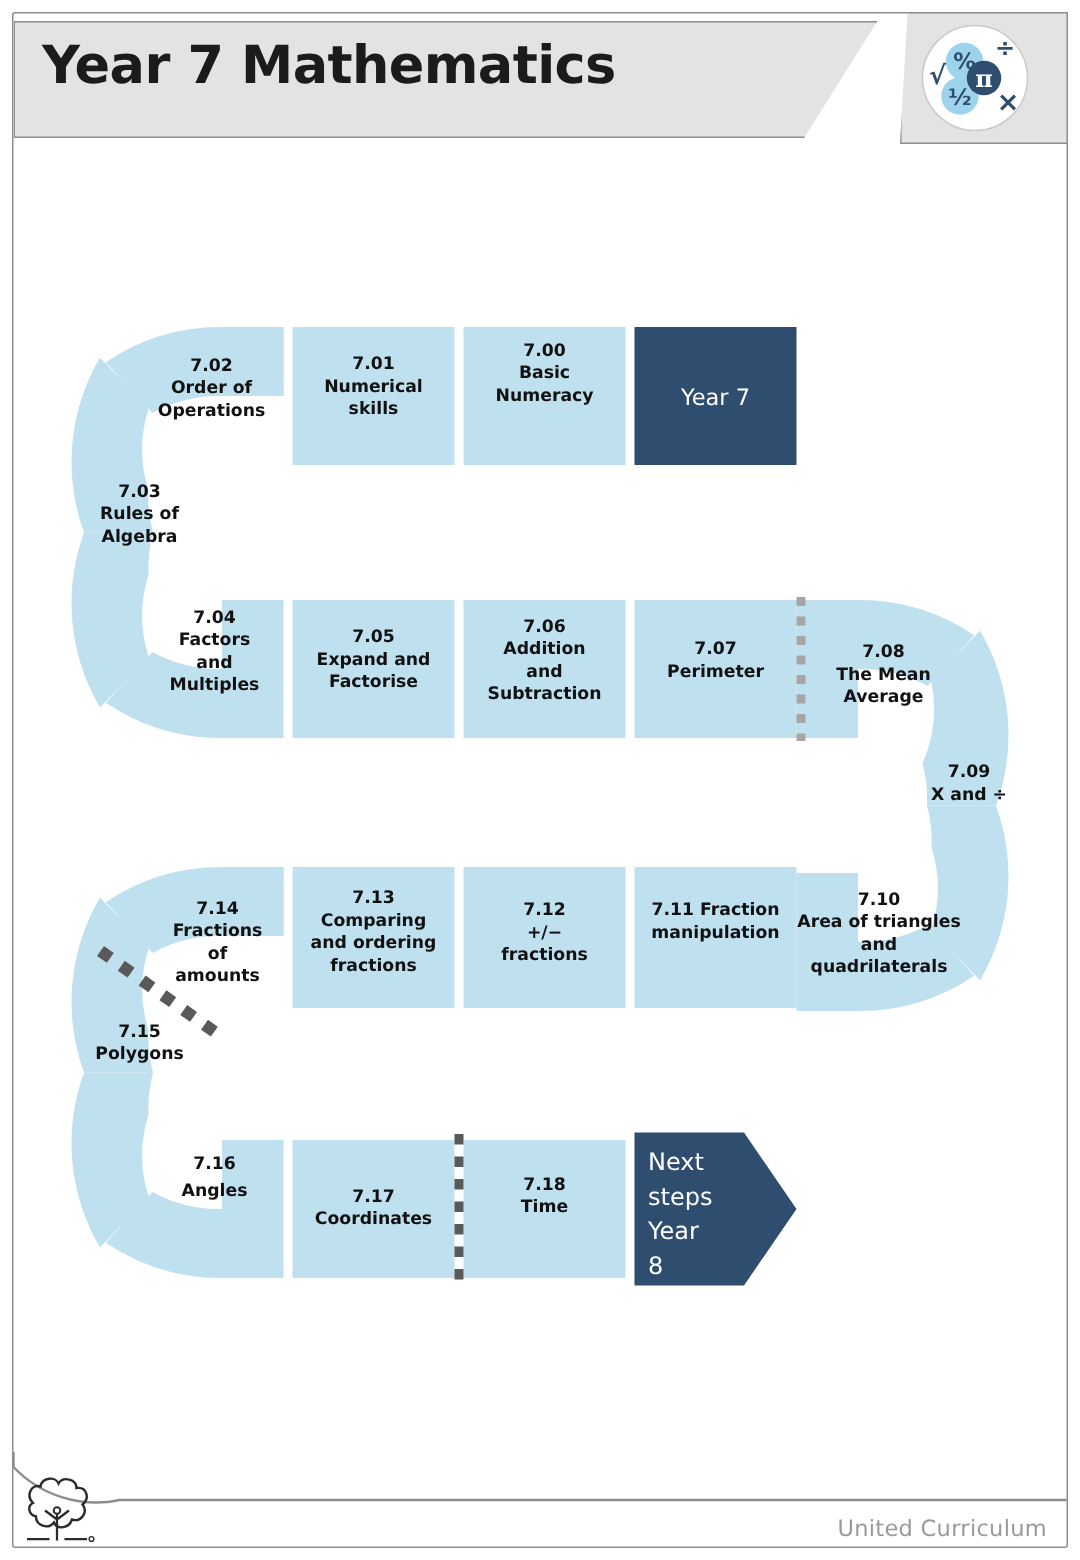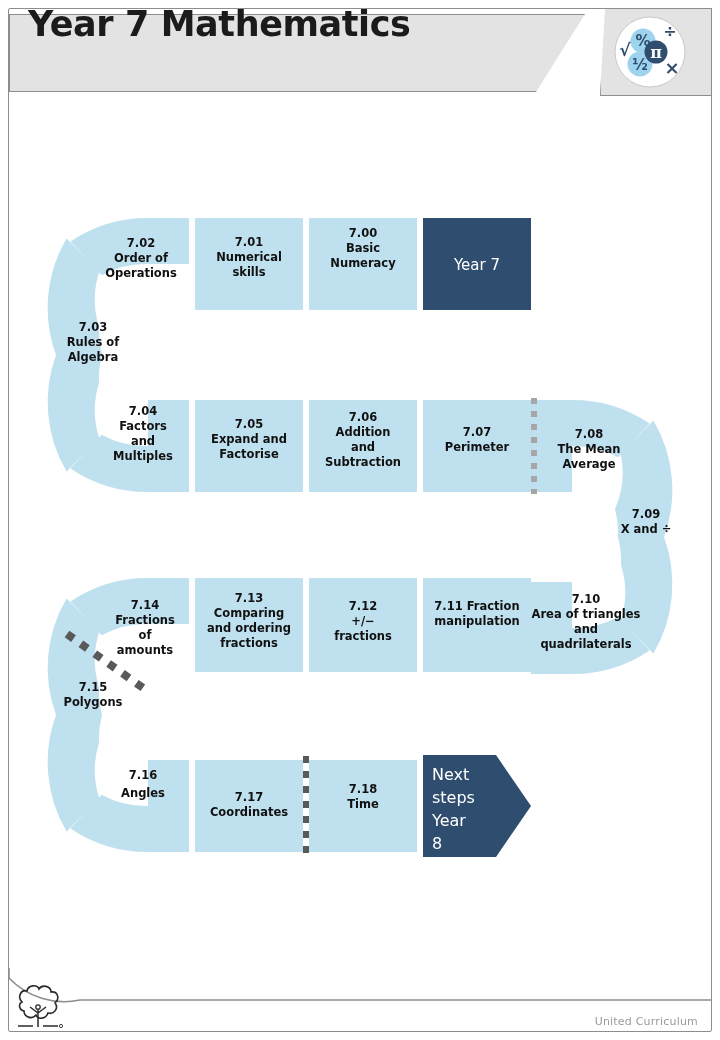--- a/index.html
+++ b/index.html
@@ -31,21 +31,21 @@
     position: absolute;
     left: 9px; top: 14px;
     width: 576px; height: 78px;
     background: #e3e3e3;
     border: 1px solid #8d8d8d;
     clip-path: polygon(0 0, 100% 0, 91.5% 100%, 0 100%);
     z-index: 2;
   }
   .header-title {
     position: absolute;
-    left: 28px; top: 4px;
+    left: 28px; top: 24px;
     width: 520px;
     font-size: 35px;
     font-weight: 700;
     color: #1b1b1b;
     letter-spacing: -0.4px;
     white-space: nowrap;
     z-index: 3;
   }
   .logo-tile {
     position: absolute;
@@ -93,21 +93,21 @@
   .footer-rule {
     position: absolute;
     left: 0; top: 0;
     width: 720px; height: 1040px;
     pointer-events: none;
     z-index: 2;
   }
   .footer-brand {
     position: absolute;
     right: 22px; bottom: 12px;
-    font-size: 11px;
+    font-size: 15px;
     color: #9a9a9a;
     letter-spacing: 0.2px;
     z-index: 3;
   }
   .tree-logo {
     position: absolute;
     left: 13px; bottom: 8px;
     width: 52px; height: 52px;
     z-index: 3;
   }

